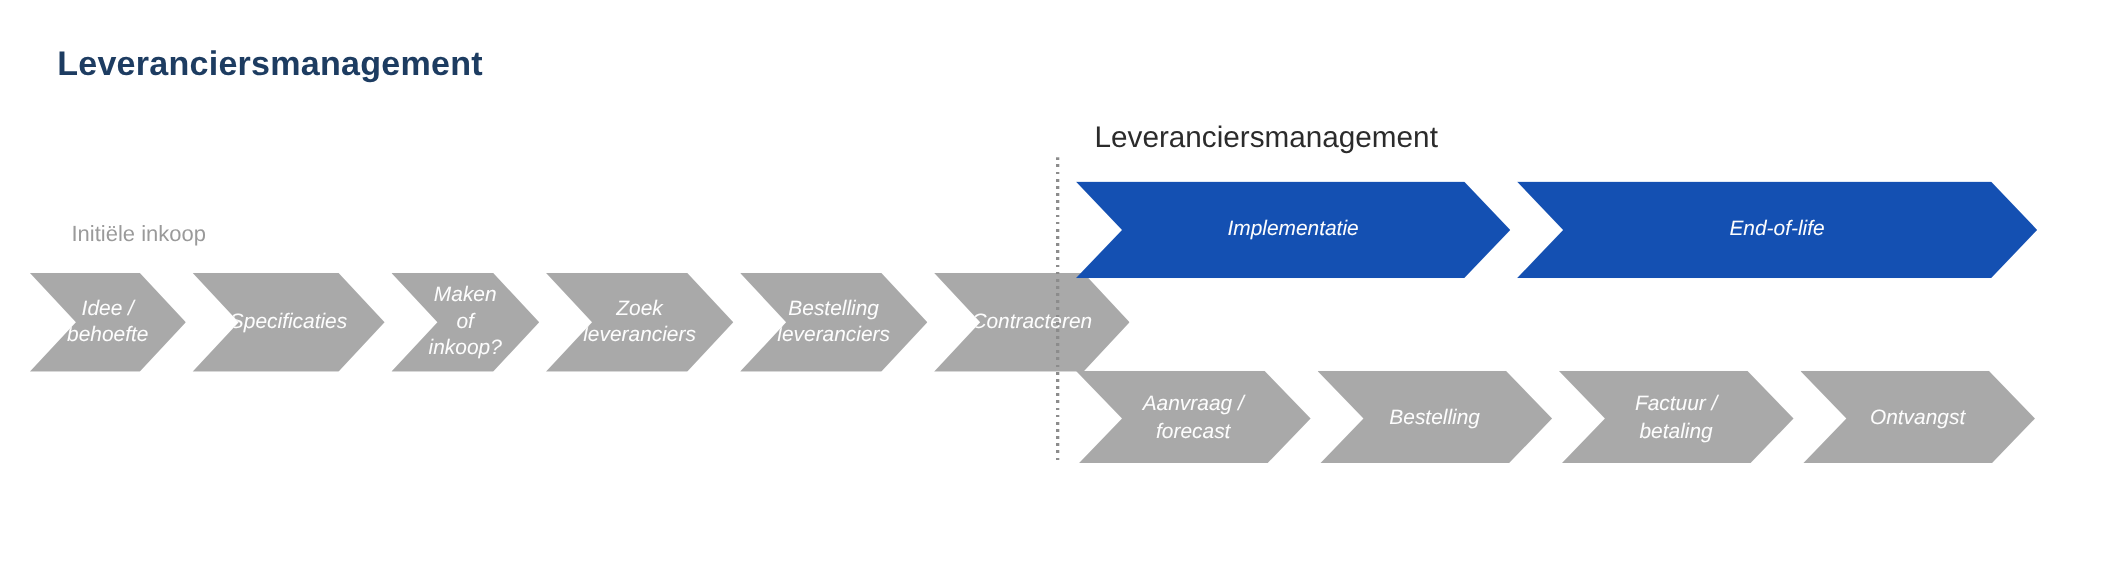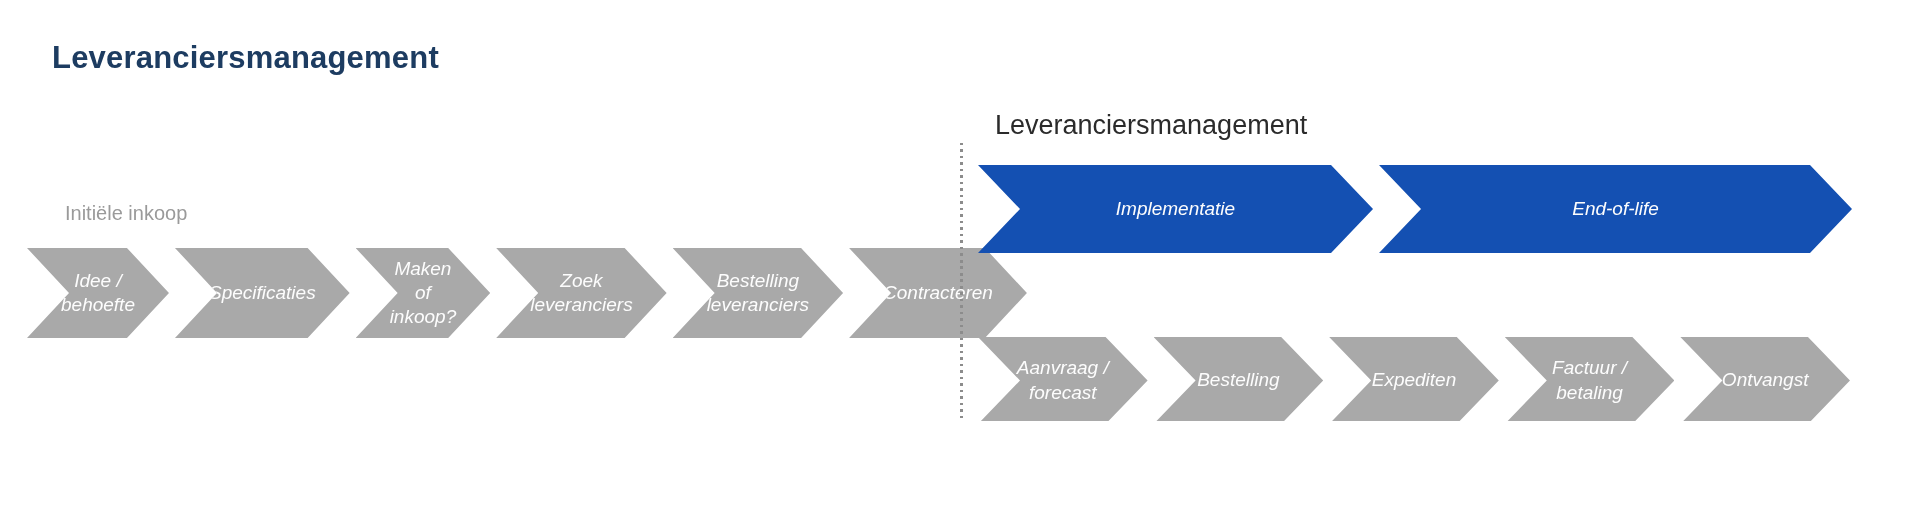--- a/index.html
+++ b/index.html
@@ -116,19 +116,18 @@
   <div class="chevron-row" id="row-levman">
     <div class="chevron blue">Implementatie</div>
     <div class="chevron blue">End-of-life</div>
   </div>
 
 
   <div class="chevron-row" id="row-operationeel">
     <div class="chevron gray">Aanvraag /
 forecast</div>
     <div class="chevron gray">Bestelling</div>
-    <div class="chevron gray">Expediten</div>
     <div class="chevron gray">Factuur /
 betaling</div>
     <div class="chevron gray">Ontvangst</div>
   </div>
 
 </div>
 
 </body></html>

